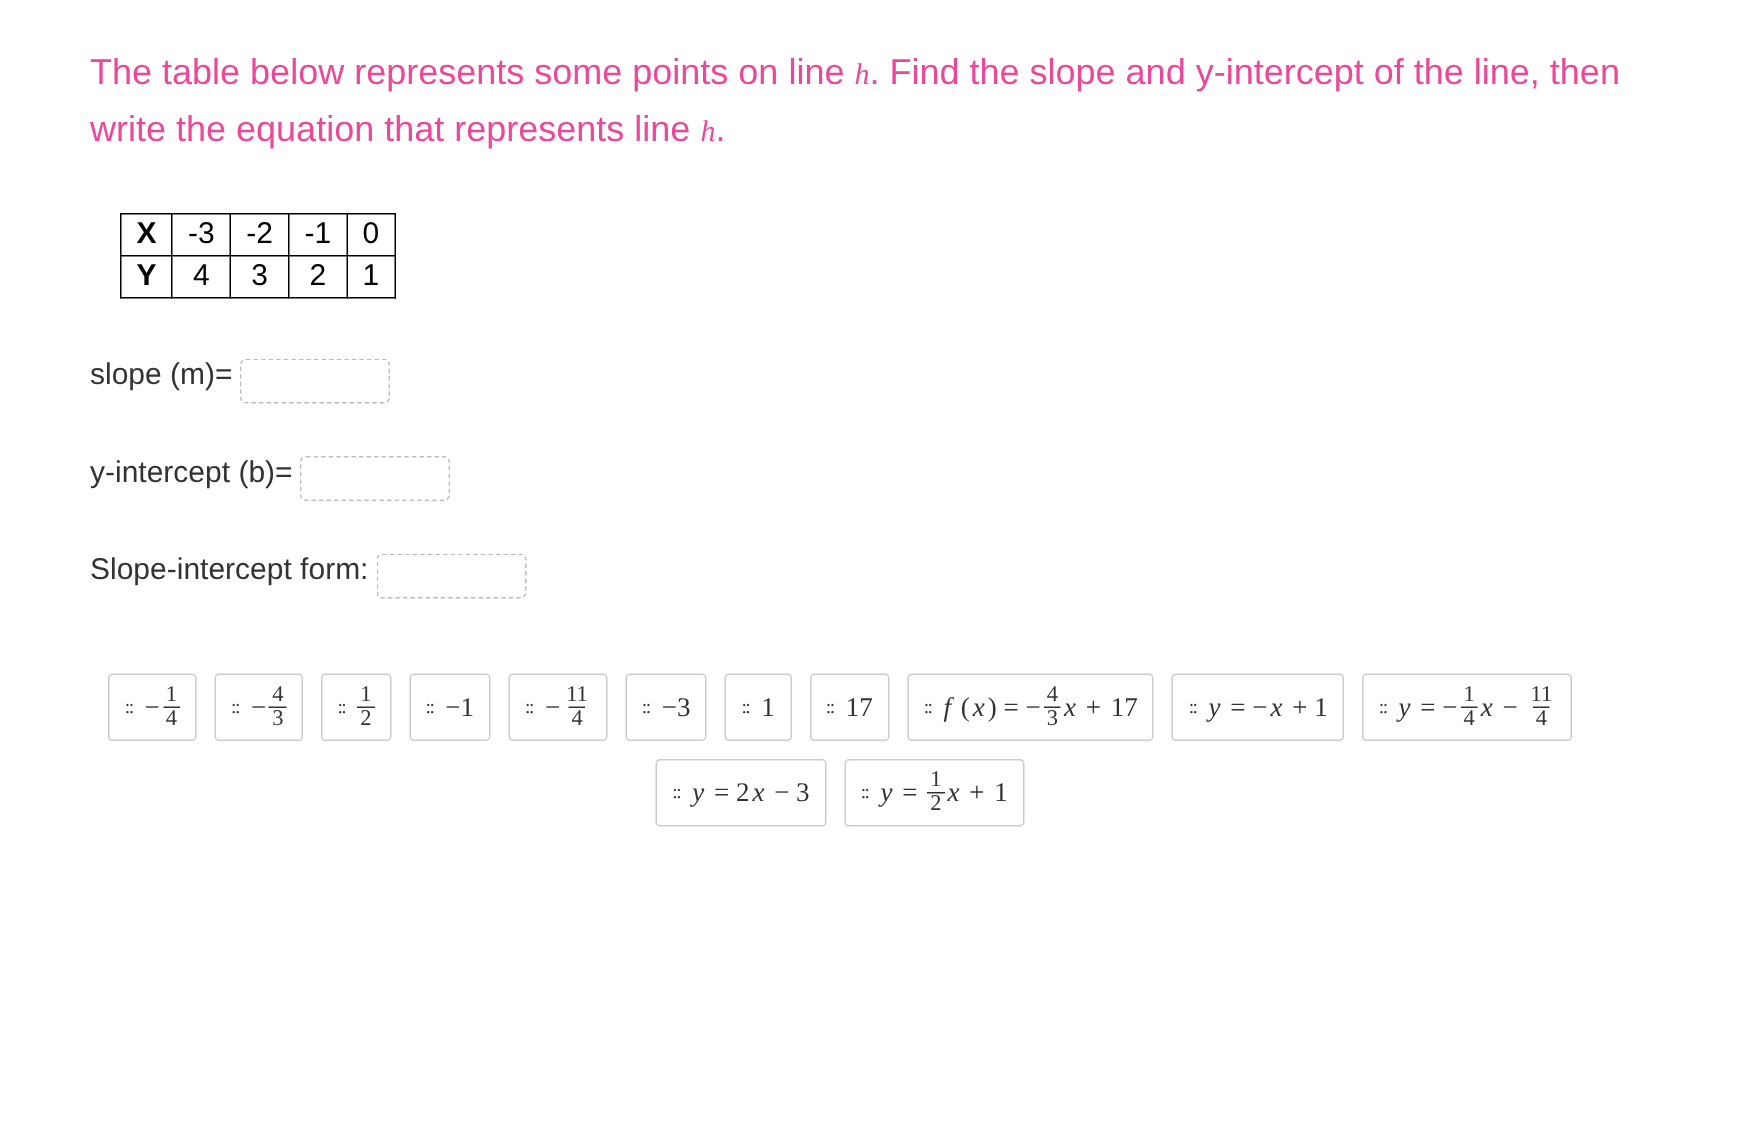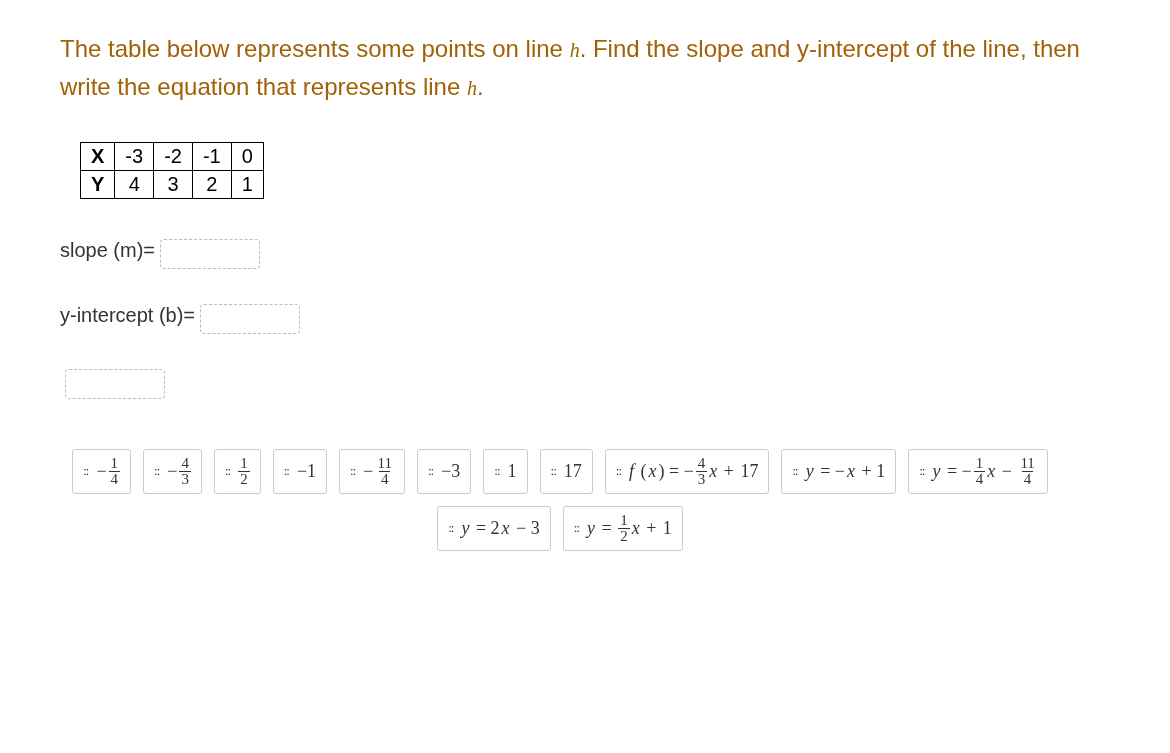--- a/index.html
+++ b/index.html
@@ -10,21 +10,21 @@
     body {
       font-family: Arial, Helvetica, sans-serif;
       background: #ffffff;
       padding: 30px 60px;
       color: #333333;
       width: 1170px;
     }
     .prompt {
       font-size: 24px;
       line-height: 1.6;
-      color: #a16207;
+      color: #ec4899;
       margin-bottom: 35px;
     }
     .prompt .math-var {
       font-family: 'Times New Roman', serif;
       font-style: italic;
       font-size: 20px;
     }
     .data-table {
       border-collapse: collapse;
       margin-left: 20px;
@@ -144,20 +144,21 @@
   <span>slope (m)=</span>
   <span class="dropzone"></span>
 </div>
 
 <div class="input-row">
   <span>y-intercept (b)=</span>
   <span class="dropzone"></span>
 </div>
 
 <div class="input-row">
+  <span>Slope-intercept form:</span>
   <span class="dropzone"></span>
 </div>
 
 <div class="tiles-container">
 
   <div class="tile">
     <span class="drag-handle">::</span>
     <span class="tile-content">
       <span class="upright">−</span>
       <span class="frac">

